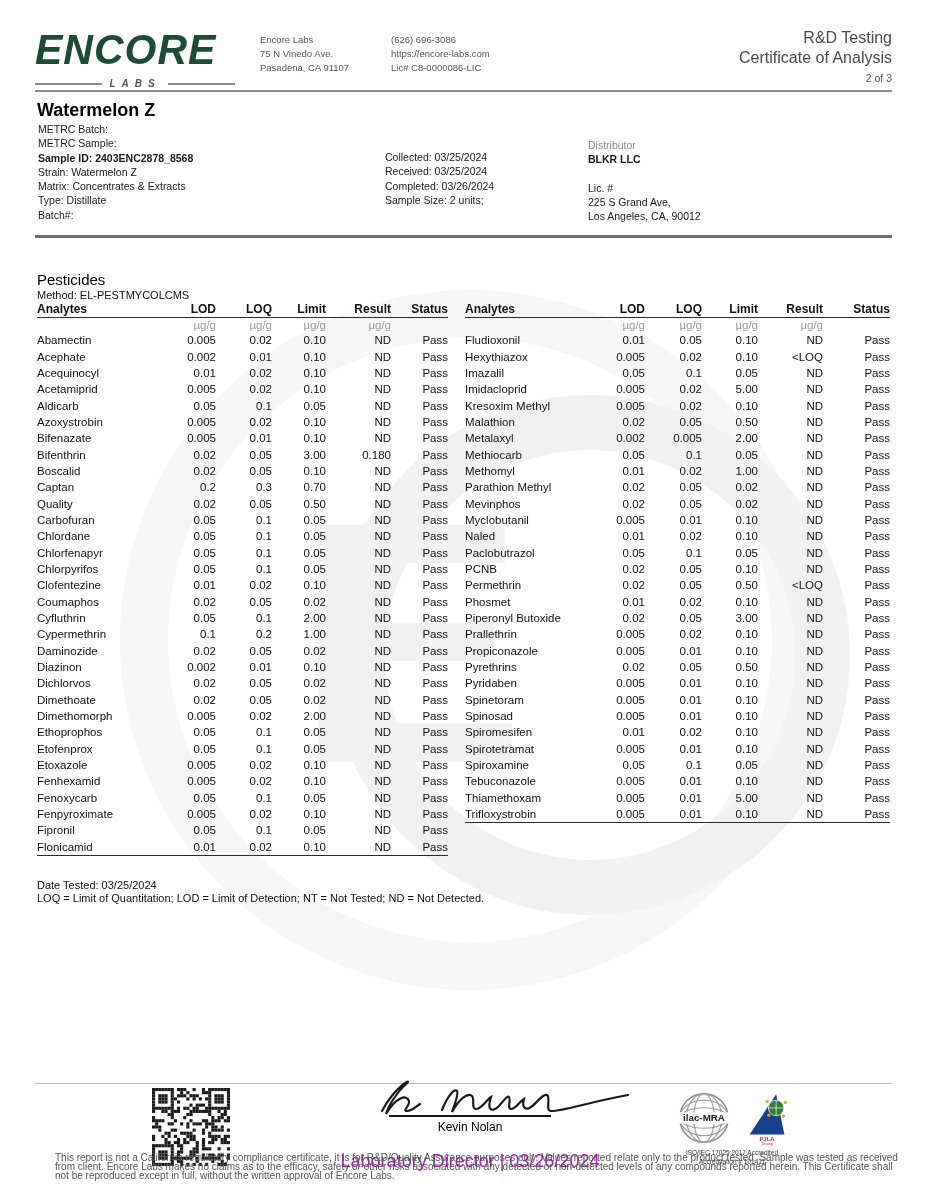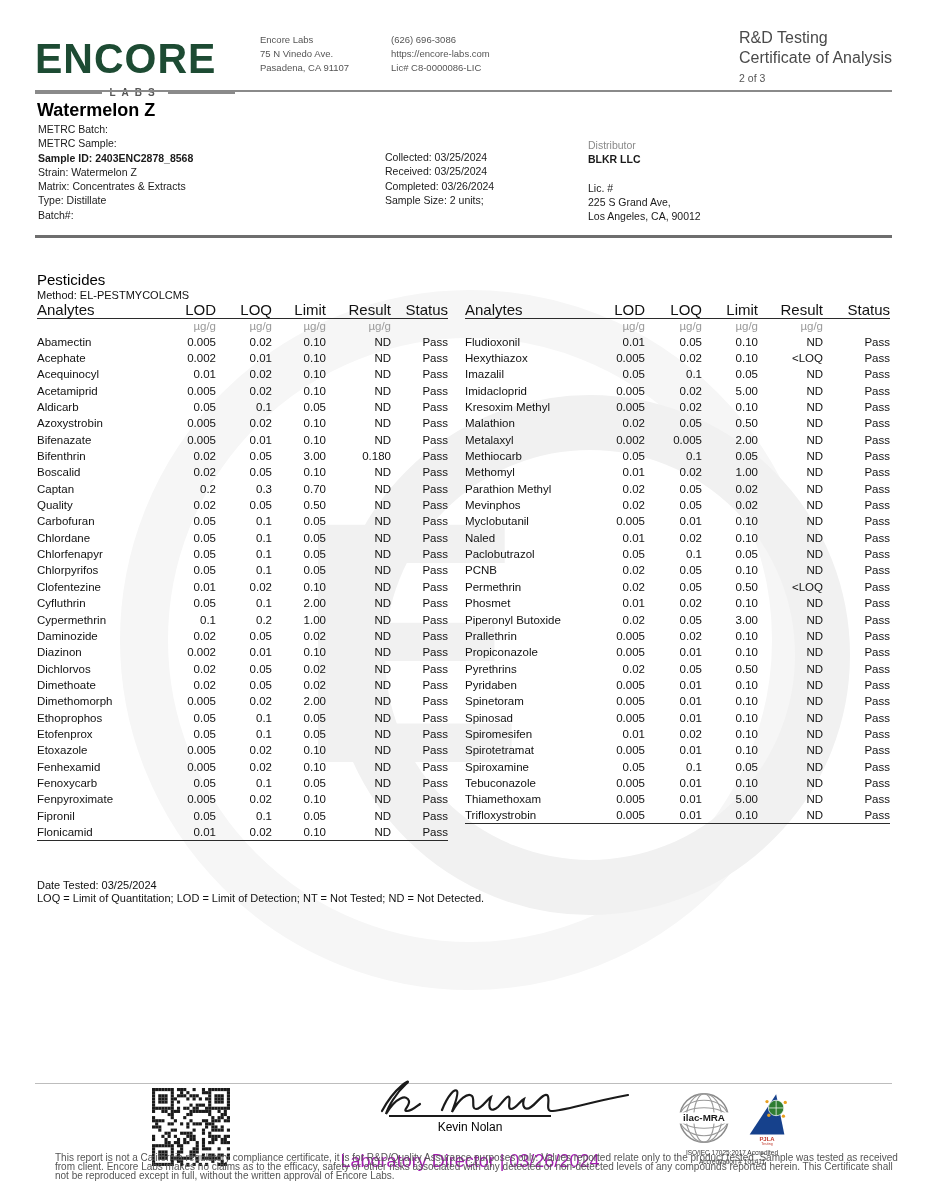--- a/index.html
+++ b/index.html
@@ -8,28 +8,28 @@
 
   
   .watermark { position:absolute; inset:0; z-index:0; pointer-events:none; }
   .wm-ring1 { position:absolute; left:330px; top:395px; width:520px; height:520px; border:55px solid #f1f1f1; border-radius:50%; }
   .wm-ring2 { position:absolute; left:120px; top:290px; width:700px; height:700px; border:48px solid #f6f6f6; border-radius:50%; }
   .wm-e { position:absolute; left:295px; top:470px; font-size:345px; font-weight:bold; color:#f1f1f1; line-height:1; }
 
   .layer { position:relative; z-index:1; }
 
   
-  .logo { position:absolute; left:35px; top:39px; width:200px; }
+  .logo { position:absolute; left:35px; top:30px; width:200px;font-style:italic; }
   .logo-word { font-size:41px; font-weight:800; letter-spacing:1px; color:#1d4b33; line-height:1; transform:scaleY(1.02); }
   .logo-sub { display:flex; align-items:center; gap:7px; margin-top:7px; }
   .logo-sub .hl { flex:1; height:2px; background:#8a8a8a; }
   .logo-sub .st { font-size:10px; letter-spacing:6px; color:#555; font-weight:bold; }
   .lab-block { position:absolute; left:260px; top:33px; font-size:9.5px; line-height:14px; color:#555; }
   .contact-block { position:absolute; left:391px; top:33px; font-size:9.5px; line-height:14px; color:#555; }
-  .doc-block { position:absolute; right:35px; top:28px; text-align:left; }
+  .doc-block { position:absolute; right:35px; top:28px; text-align:right; }
   .doc-line { font-size:16px; color:#4a4a4a; line-height:20px; }
   .page-num { font-size:10.5px; color:#555; margin-top:4px; }
 
   .rule { position:absolute; left:35px; right:35px; background:#8a8a8a; }
   .rule-header { top:90px; height:2px; }
   .rule-sample { top:235px; height:2.5px; background:#6e6e6e; }
   .rule-footer { top:1083px; height:1px; background:#bdbdbd; }
 
   .sample-title { position:absolute; left:37px; top:100px; font-size:18px; font-weight:bold; color:#000; }
 
@@ -42,21 +42,21 @@
   .si .gray { color:#8a8a8a; }
   .si .gap { height:14px; }
 
   
   .section-title { position:absolute; left:37px; top:271px; font-size:15px; color:#000; }
   .method-line  { position:absolute; left:37px; top:289px; font-size:11px; color:#111; }
 
   table.results { position:absolute; top:301px; border-collapse:collapse; table-layout:fixed; font-size:11.5px; }
   .tbl-left  { left:37px;  width:411px; }
   .tbl-right { left:465px; width:425px; }
-  table.results th { font-size:15px; font-weight:normal; text-align:right; padding:0; height:16px; border-bottom:1.5px solid #2b2b2b; }
+  table.results th { font-size:12px; font-weight:bold; text-align:right; padding:0; height:16px; border-bottom:1.5px solid #2b2b2b; }
   table.results th:first-child { text-align:left; }
   table.results td { padding:0; height:16.35px; text-align:right; white-space:nowrap; overflow:hidden; }
   table.results td:first-child { text-align:left; }
   table.results tr.units td { color:#9a9a9a; height:15px; }
   table.results tbody { border-bottom:1.8px solid #2b2b2b; }
 
   .date-tested { position:absolute; left:37px; top:879px; font-size:11px; color:#111; }
   .legend      { position:absolute; left:37px; top:892px; font-size:11px; color:#111; }
 
   
@@ -293,20 +293,28 @@
             <td>0.1</td>
             <td>0.05</td>
             <td>ND</td>
             <td>Pass</td>
           </tr>
           <tr>
             <td>Clofentezine</td>
             <td>0.01</td>
             <td>0.02</td>
             <td>0.10</td>
+            <td>ND</td>
+            <td>Pass</td>
+          </tr>
+          <tr>
+            <td>Coumaphos</td>
+            <td>0.02</td>
+            <td>0.05</td>
+            <td>0.02</td>
             <td>ND</td>
             <td>Pass</td>
           </tr>
           <tr>
             <td>Cyfluthrin</td>
             <td>0.05</td>
             <td>0.1</td>
             <td>2.00</td>
             <td>ND</td>
             <td>Pass</td>

